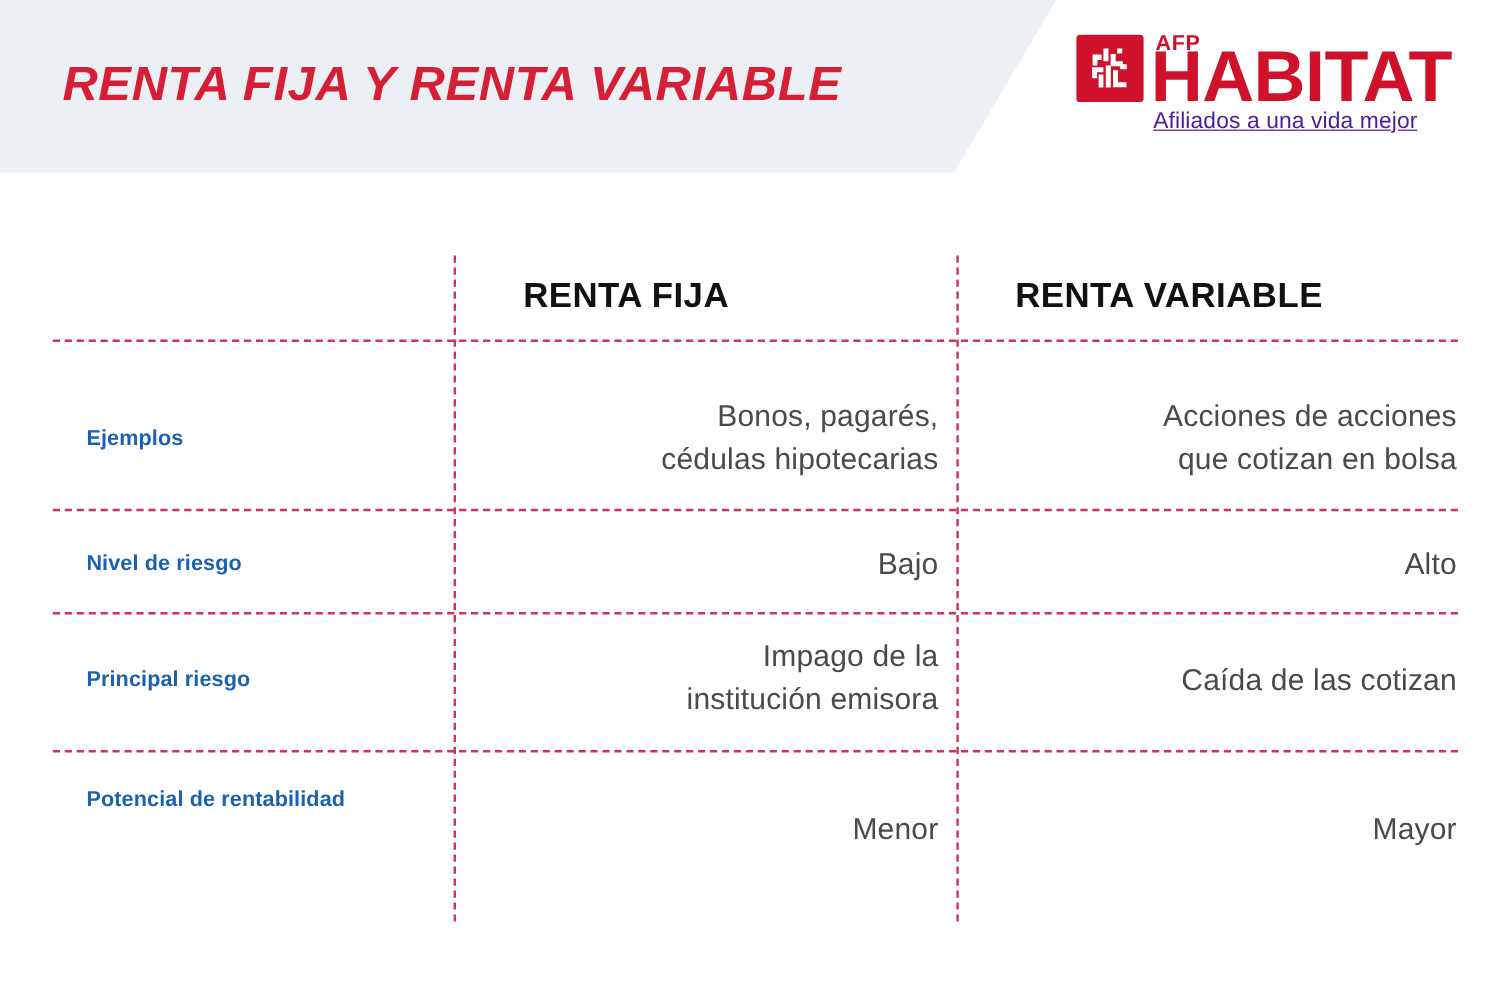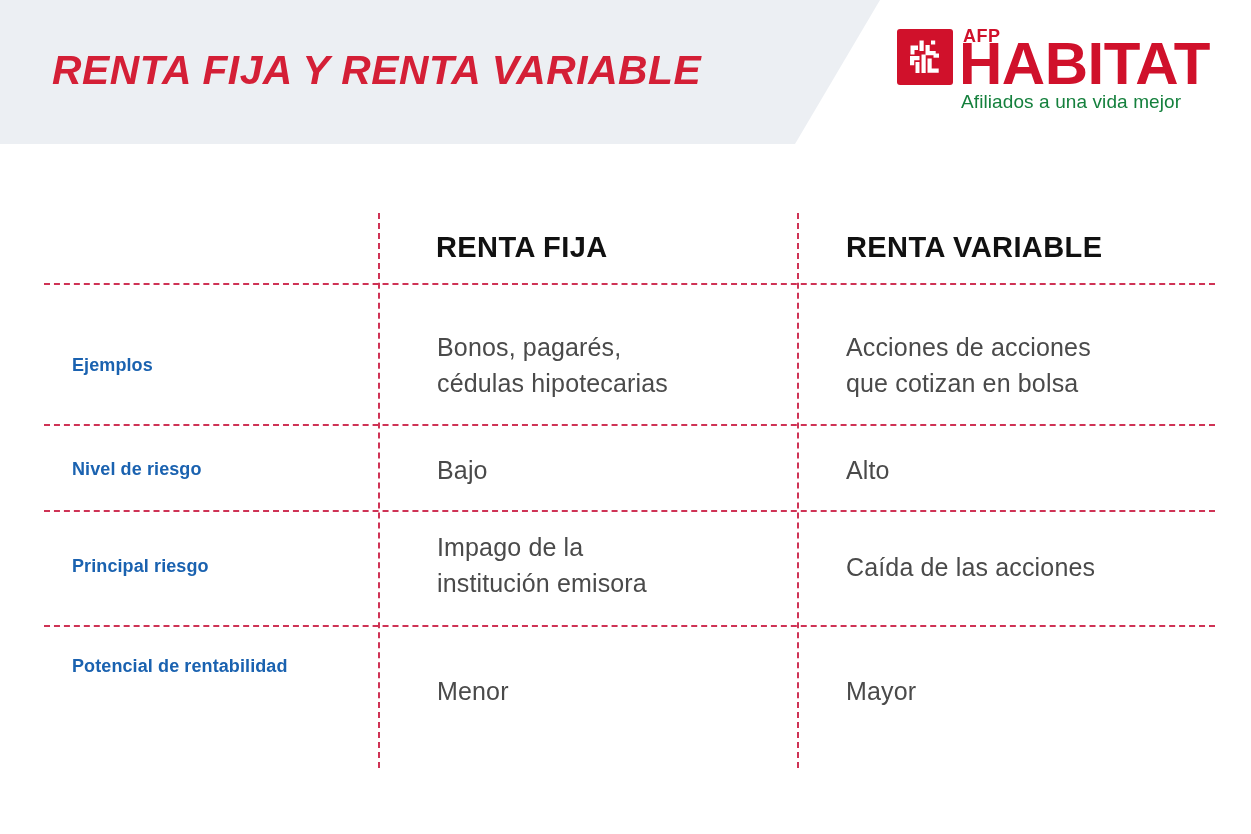--- a/index.html
+++ b/index.html
@@ -89,22 +89,23 @@
     color: #d0112b;
     letter-spacing: -0.5px;
   }
   .logo-tagline {
     position: absolute;
     left: 64px;
     top: 64px;
     font-size: 19px;
     line-height: 22px;
     font-weight: 400;
-    color: #15803d;
+    color: #4c1d95;
     letter-spacing: 0.1px;
+    text-decoration: underline;
   }
 
   
   .table {
     position: absolute;
     left: 0;
     top: 0;
     width: 1071px;
     height: 834px;
   }
@@ -174,21 +175,21 @@
   .cell.col1 { left: 437px; width: 345px; }
   .cell.col2 { left: 846px; width: 368px; }
 
   .cell.row1 { top: 329px; }
   .cell.row2 { top: 452px; }
   .cell.row3 { top: 529px; }
   .cell.row4 { top: 673px; }
 
   .cell.row3.col2 { top: 549px; }
 
-  .cell .ln { display: block; white-space: nowrap; }
+  .cell .ln { display: block; white-space: nowrap; text-align: right; }
 </style>
 </head>
 <body>
 
 <div class="page">
 
   <div class="banner"></div>
   <div class="banner-title">RENTA FIJA Y RENTA VARIABLE</div>
 
   <div class="logo">
@@ -241,21 +242,21 @@
     <div class="cell col2 row2">
       <span class="ln">Alto</span>
     </div>
 
     <div class="row-label r3">Principal riesgo</div>
     <div class="cell col1 row3">
       <span class="ln">Impago de la</span>
       <span class="ln">institución emisora</span>
     </div>
     <div class="cell col2 row3">
-      <span class="ln">Caída de las acciones</span>
+      <span class="ln">Caída de las cotizan</span>
     </div>
 
     <div class="row-label r4">
       <span class="ln">Potencial</span>
       <span class="ln">de rentabilidad</span>
     </div>
     <div class="cell col1 row4">
       <span class="ln">Menor</span>
     </div>
     <div class="cell col2 row4">

